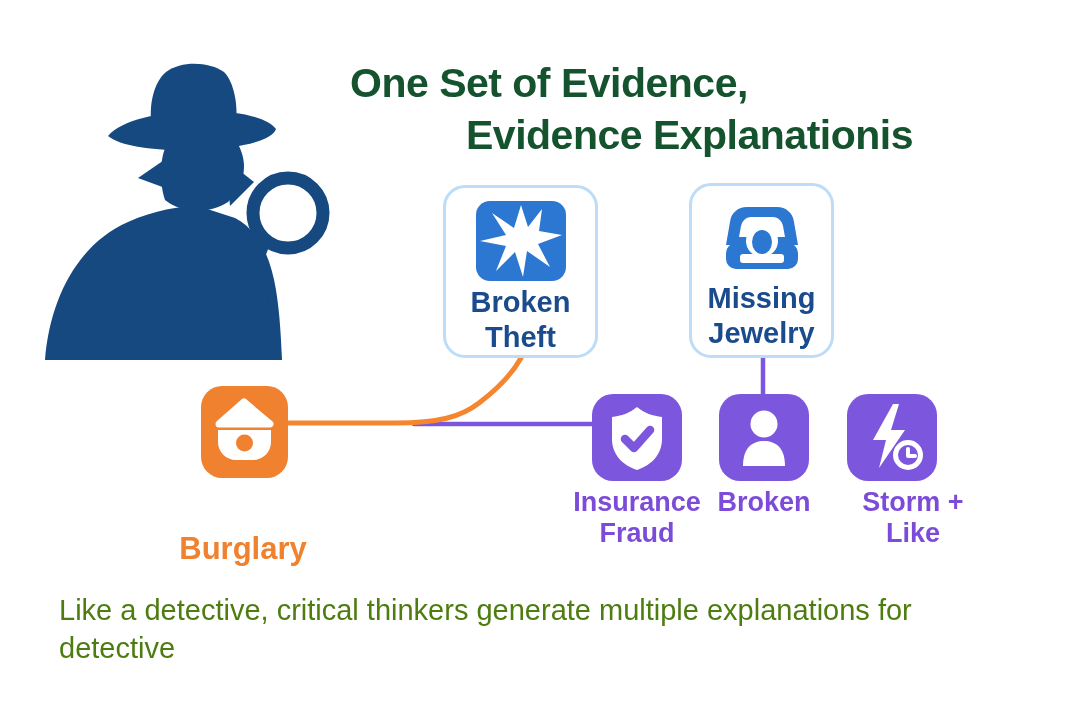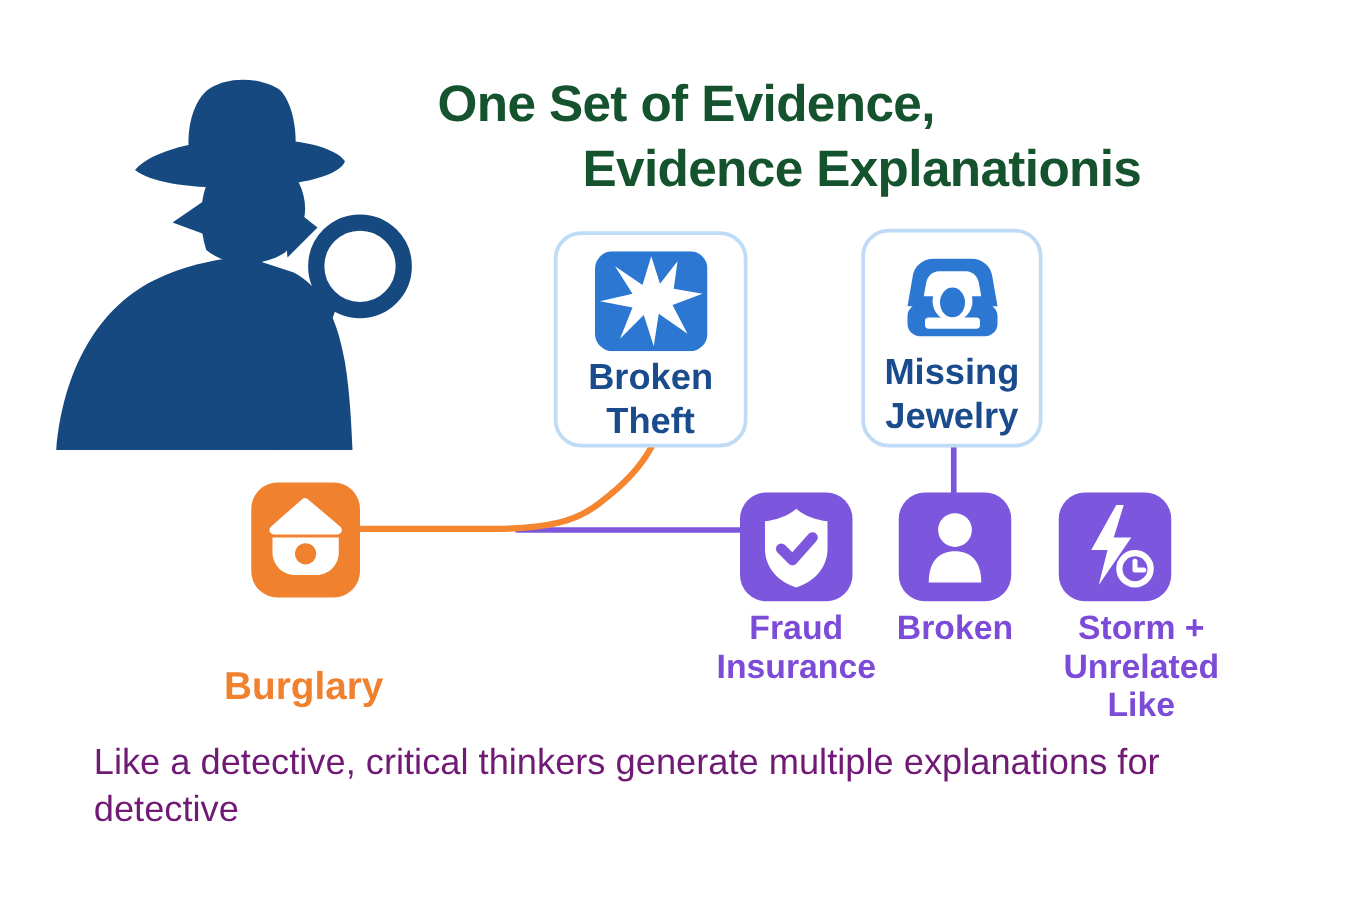--- a/index.html
+++ b/index.html
@@ -31,21 +31,21 @@
   .node-storm{left:847px;}
   
   .label-burglary{position:absolute;left:146px;top:495px;width:194px;text-align:center;
                   font-size:31px;font-weight:bold;color:#F0812F;z-index:2;margin-top:36px;}
   .purple-label{position:absolute;top:487px;width:164px;text-align:center;font-size:27px;
                 font-weight:bold;color:#7C4CD9;line-height:31px;z-index:2;}
   .label-insurance{left:555px;}
   .label-family{left:682px;}
   .label-storm{left:831px;}
   
-  .caption{position:absolute;left:75px;top:591px;width:980px;font-size:29px;color:#701a75;
+  .caption{position:absolute;left:59px;top:591px;width:980px;font-size:29px;color:#4d7c0f;
            line-height:38px;z-index:2;}
 </style>
 </head>
 <body>
 
 <div class="canvas">
 
   <svg class="connectors" width="1080" height="720" viewBox="0 0 1080 720">
     <path d="M414,424 H592" stroke="#7C57DD" stroke-width="4.5" fill="none" stroke-linecap="round"></path>
     <path d="M763,358 V395" stroke="#7C57DD" stroke-width="4.5" fill="none" stroke-linecap="round"></path>
@@ -105,22 +105,22 @@
   </div>
   <div class="label-burglary">Burglary</div>
 
   <div class="node node-purple node-insurance">
     <svg width="90" height="87" viewBox="0 0 90 87">
       <path d="M45,13 C52,19 61,22 70,23 L70,45 C70,60 60,71 45,76 C30,71 20,60 20,45 L20,23 C29,22 38,19 45,13 Z" fill="#FFFFFF"></path>
       <polyline points="33,45 42,54 58,36" fill="none" stroke="#7C57DD" stroke-width="8.5" stroke-linecap="round" stroke-linejoin="round"></polyline>
     </svg>
   </div>
   <div class="purple-label label-insurance">
+    <div>Insurance</div>
     <div>Fraud</div>
-    <div>Insurance</div>
   </div>
 
   <div class="node node-purple node-family">
     <svg width="90" height="87" viewBox="0 0 90 87">
       <circle cx="45" cy="30" r="13.5" fill="#FFFFFF"></circle>
       <path d="M24,72 C24,54 33,47 45,47 C57,47 66,54 66,72 Z" fill="#FFFFFF"></path>
     </svg>
   </div>
   <div class="purple-label label-family">
     <div>Broken</div>
@@ -128,21 +128,20 @@
 
   <div class="node node-purple node-storm">
     <svg width="90" height="87" viewBox="0 0 90 87">
       <path d="M46,10 L26,46 H39 L32,74 L58,36 H44 L52,10 Z" fill="#FFFFFF"></path>
       <circle cx="61" cy="61" r="12.5" fill="#7C57DD" stroke="#FFFFFF" stroke-width="5"></circle>
       <path d="M61,55 V62 H68" fill="none" stroke="#FFFFFF" stroke-width="4" stroke-linecap="round" stroke-linejoin="round"></path>
     </svg>
   </div>
   <div class="purple-label label-storm">
     <div>Storm +</div>
-    <div>Unrelated</div>
     <div>Like</div>
   </div>
 
   <div class="caption">
     <div>Like a detective, critical thinkers generate multiple explanations for</div>
     <div>detective</div>
   </div>
 
 </div>
 

